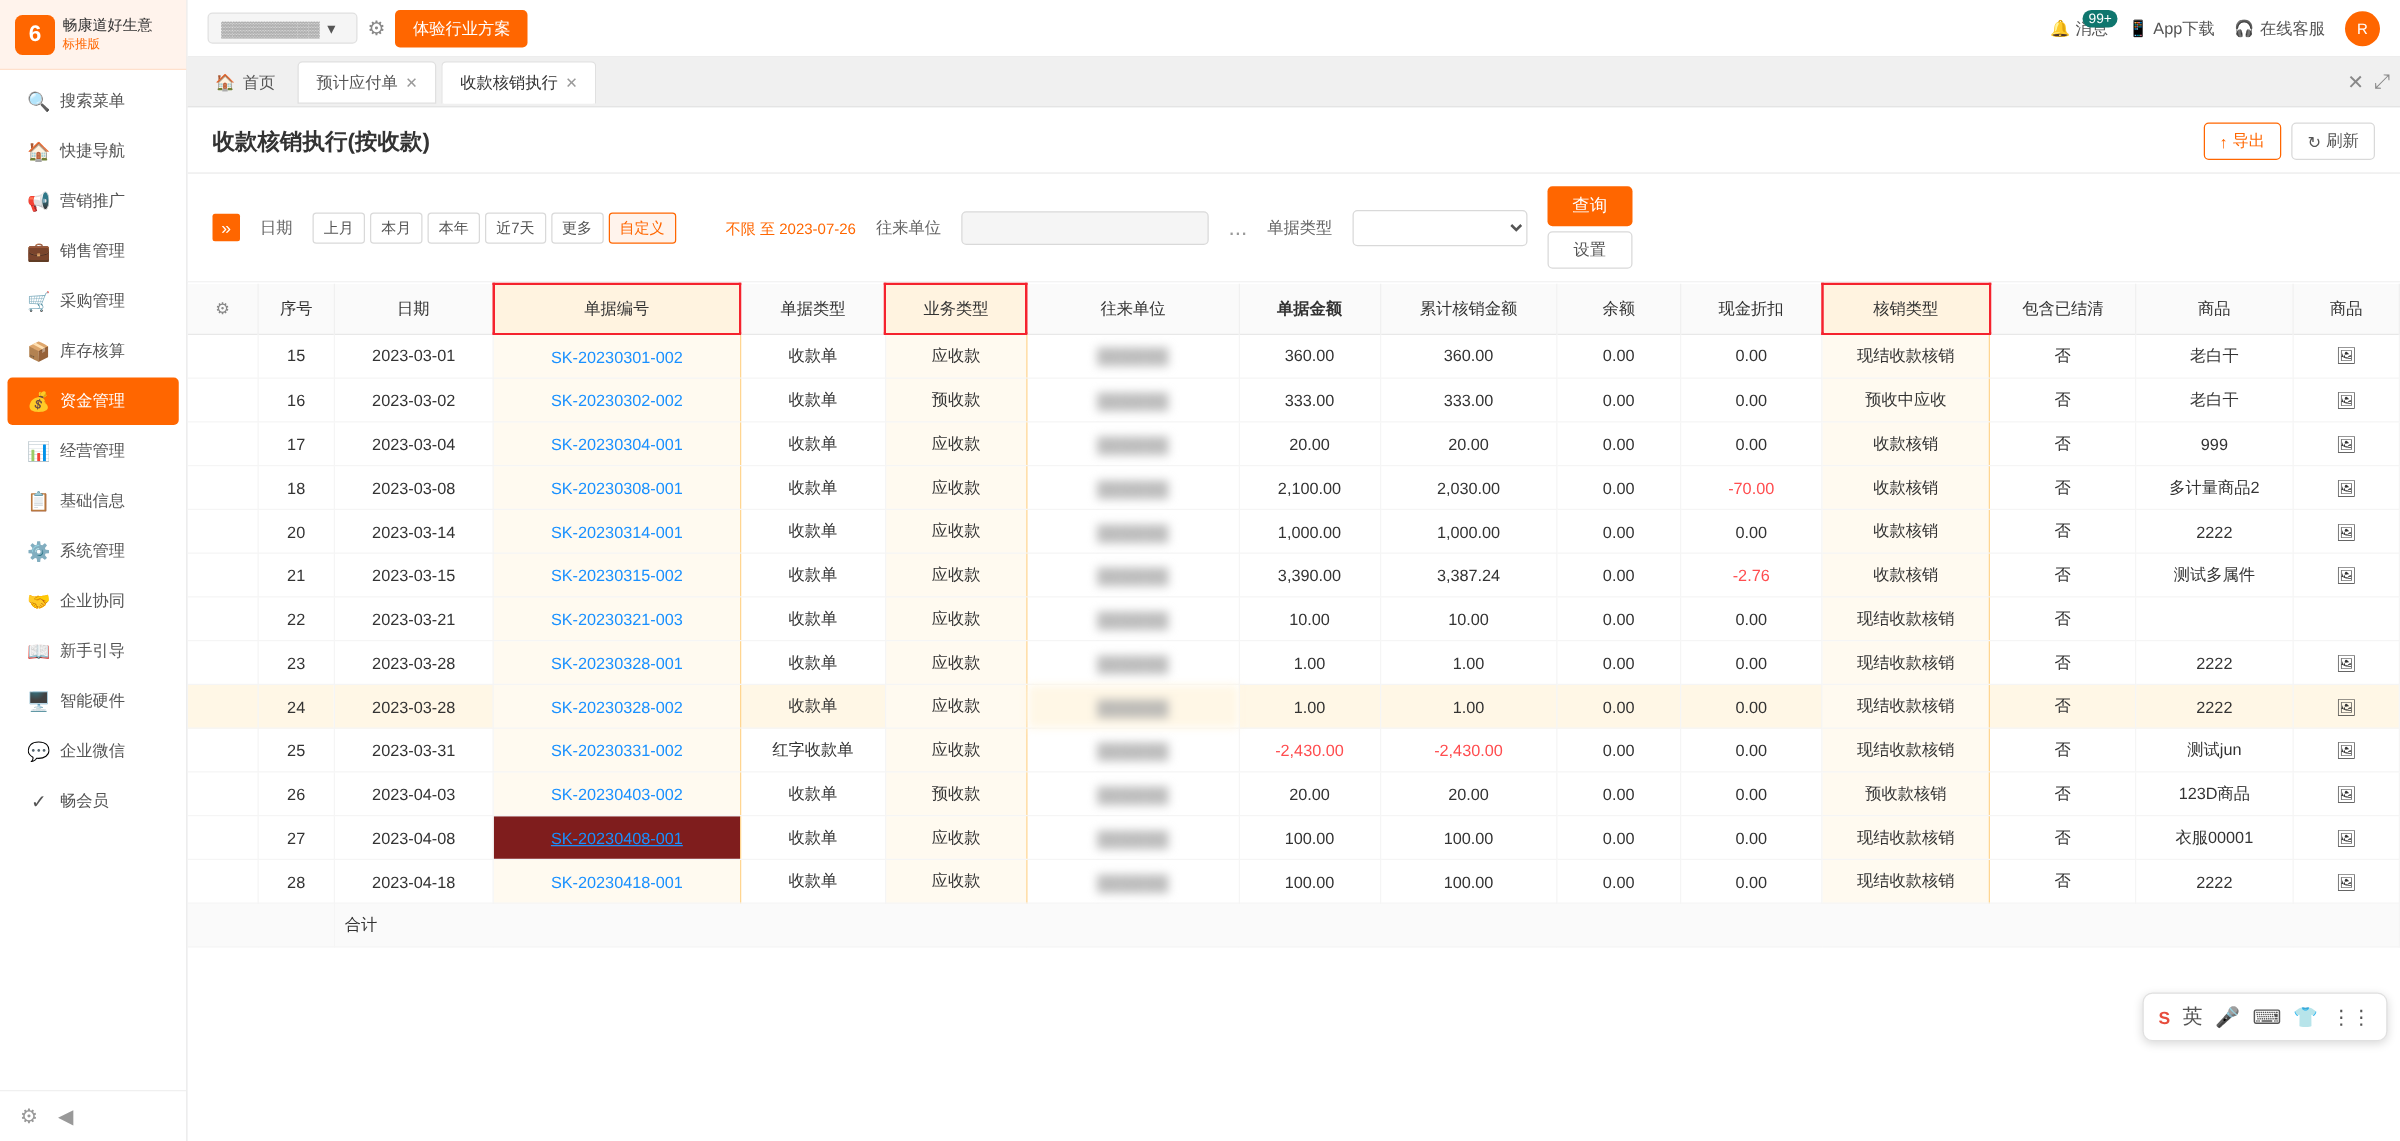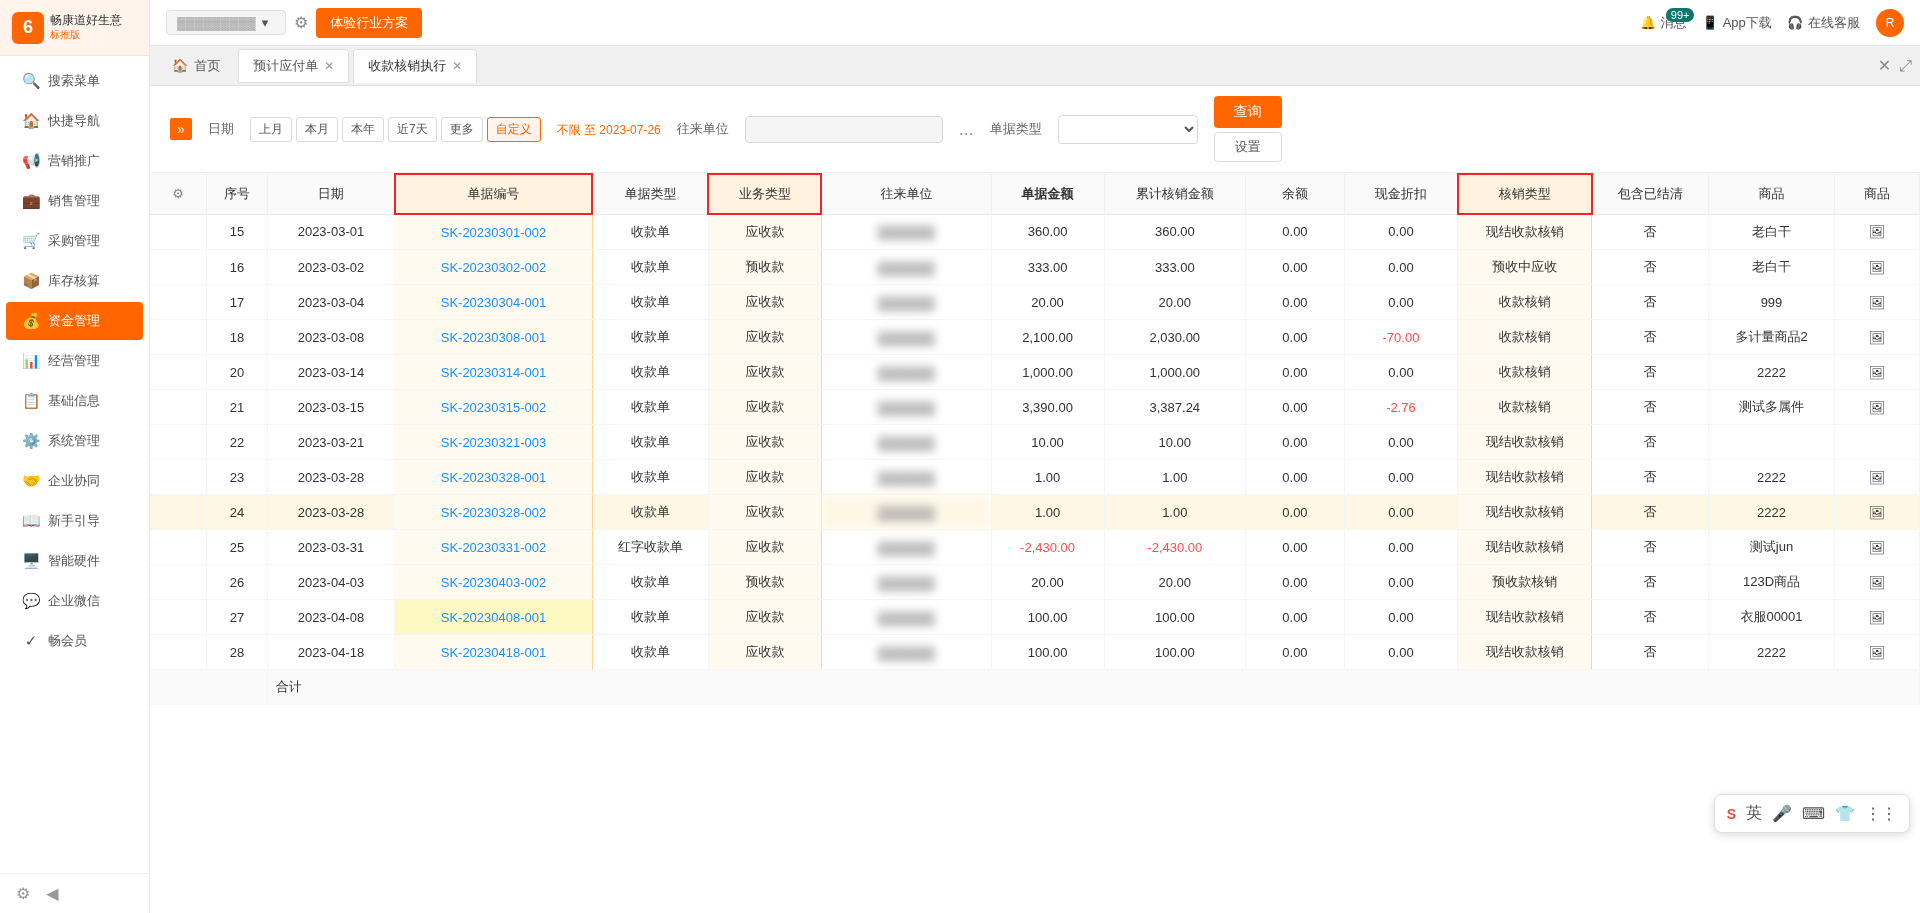--- a/index.html
+++ b/index.html
@@ -444,36 +444,51 @@
       <span class="tab-close">✕</span>
     </div>
     <div class="tabbar-actions">
       <button class="tab-action-btn">✕</button>
       <button class="tab-action-btn">⤢</button>
     </div>
   </div>
 
   <div class="content">
 
+    <div class="page-header">
+      <div class="page-title-row">
+        <h1 class="page-title">收款核销执行(按收款)</h1>
+        <div class="page-actions">
+          <button class="btn-export">
+            <span>↑</span>
+            <span>导出</span>
+          </button>
+          <button class="btn-refresh">
+            <span>↻</span>
+            <span>刷新</span>
+          </button>
+        </div>
+      </div>
+    </div>
 
     <div class="filter-area">
       <div class="filter-row">
         <button class="filter-expand-btn">
           <span>»</span>
         </button>
         <span class="filter-label">日期</span>
         <div class="filter-date-group">
           <button class="filter-date-btn">上月</button>
           <button class="filter-date-btn">本月</button>
           <button class="filter-date-btn">本年</button>
           <button class="filter-date-btn">近7天</button>
           <button class="filter-date-btn">更多</button>
           <button class="filter-date-custom active">自定义</button>
         </div>
-        <div style="display:flex;flex-direction:column;gap:2px;">
+        <div style="display:flex;flex-direction:column;gap:2px;margin-left:24px;">
           <div class="filter-date-range">不限 至 2023-07-26</div>
         </div>
         <span class="filter-label">往来单位</span>
         <input class="filter-input" placeholder="" style="background: rgb(245, 245, 245); min-width: 180px;">
         <span class="filter-dots">...</span>
         <span class="filter-label">单据类型</span>
         <select class="filter-select">
           <option></option>
         </select>
         <div style="display:flex;flex-direction:column;gap:4px;">
@@ -691,21 +706,21 @@
               <td>0.00</td>
               <td class="col-highlighted" style="border-left: 1px solid rgb(255, 213, 145); border-right: 1px solid rgb(255, 213, 145); background: rgb(255, 250, 240);">预收款核销</td>
               <td>否</td>
               <td>123D商品</td>
               <td>🖼</td>
             </tr>
             <tr>
               <td></td>
               <td>27</td>
               <td>2023-04-08</td>
-              <td class="link-cell col-highlighted" style="border-left: 1px solid rgb(255, 213, 145); border-right: 1px solid rgb(255, 213, 145); background: #fef9c3;"><a class="link-cell" href="#">SK-20230408-001</a></td>
+              <td class="link-cell col-highlighted" style="border-left: 1px solid rgb(255, 213, 145); border-right: 1px solid rgb(255, 213, 145); background: #7f1d1d; text-decoration: underline;"><a class="link-cell" href="#">SK-20230408-001</a></td>
               <td>收款单</td>
               <td class="col-highlighted" style="border-left: 1px solid rgb(255, 213, 145); border-right: 1px solid rgb(255, 213, 145); background: rgb(255, 250, 240);">应收款</td>
               <td class="blurred">▓▓▓▓▓▓</td>
               <td>100.00</td>
               <td>100.00</td>
               <td>0.00</td>
               <td>0.00</td>
               <td class="col-highlighted" style="border-left: 1px solid rgb(255, 213, 145); border-right: 1px solid rgb(255, 213, 145); background: rgb(255, 250, 240);">现结收款核销</td>
               <td>否</td>
               <td>衣服00001</td>

